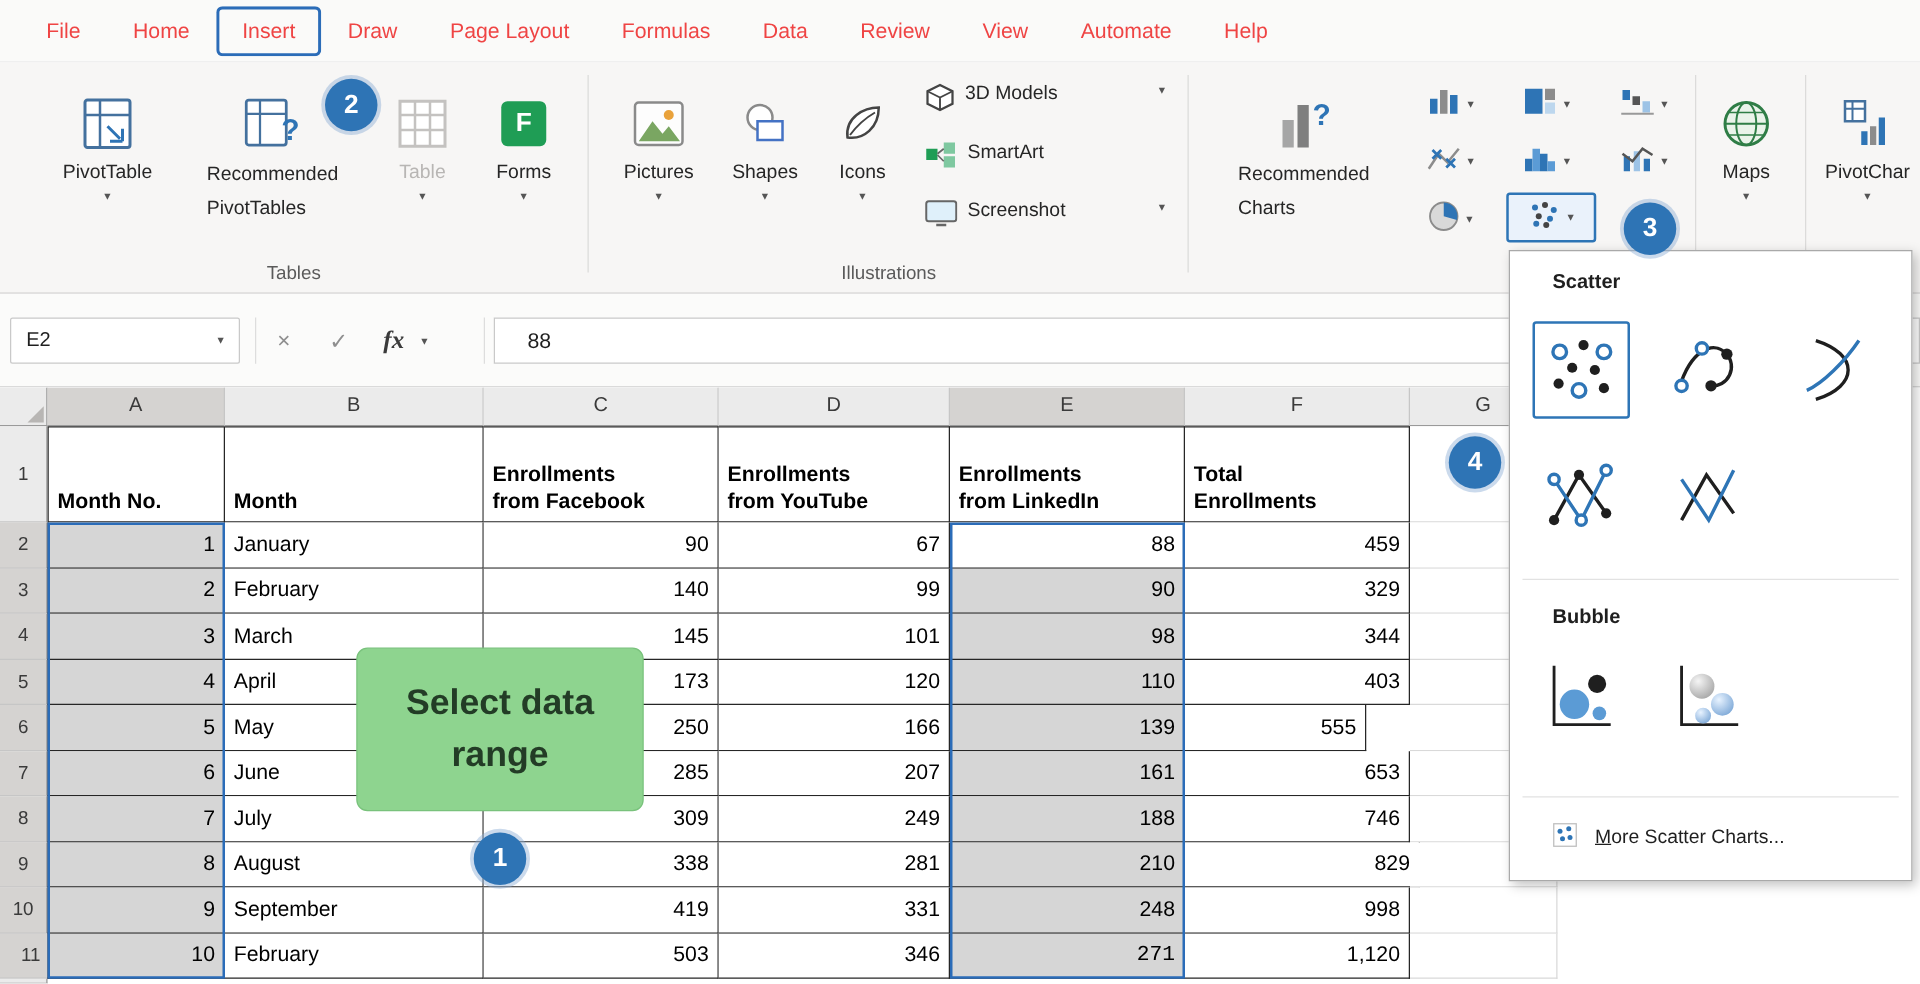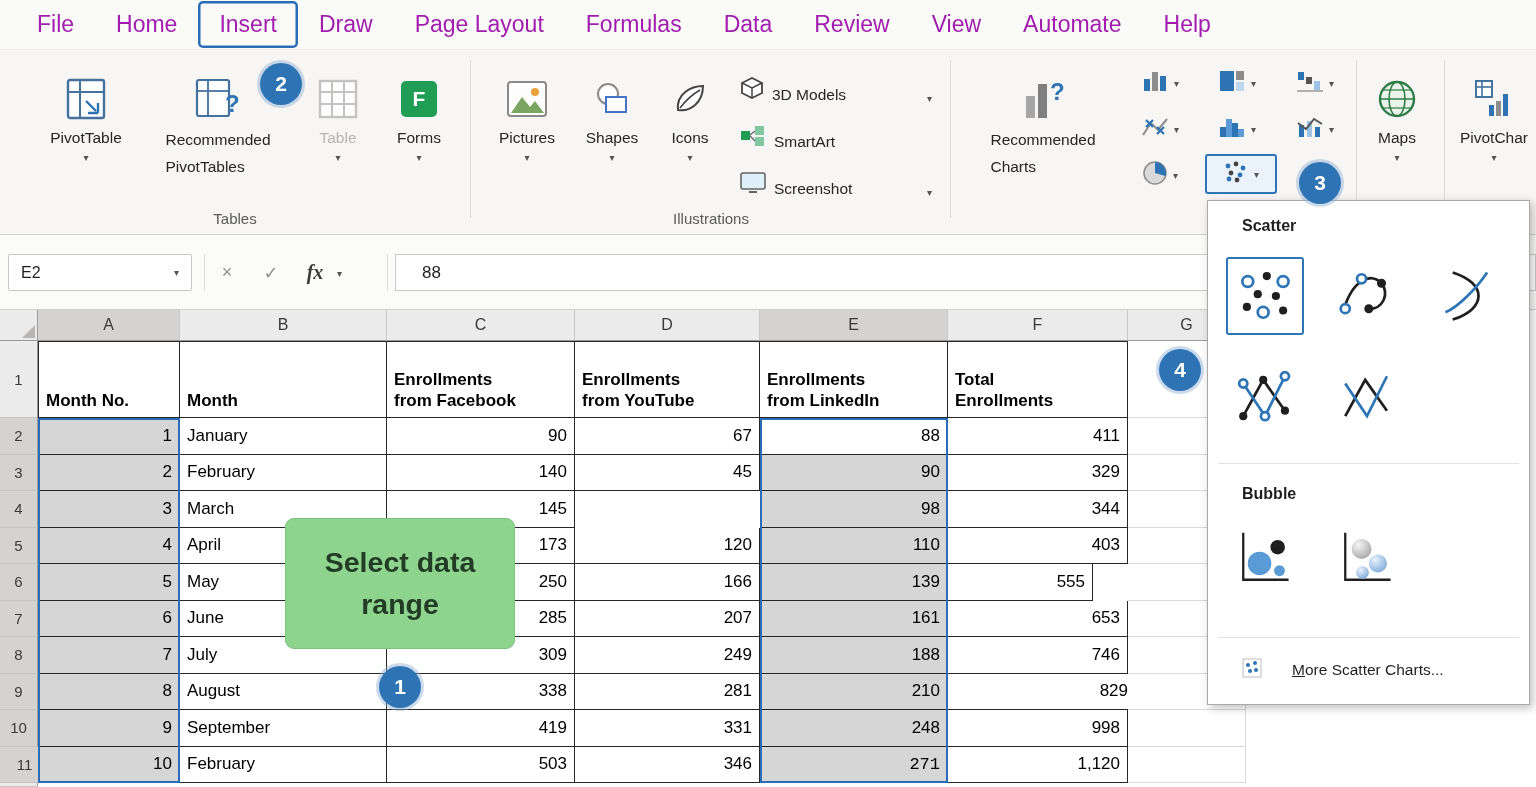--- a/index.html
+++ b/index.html
@@ -1,34 +1,34 @@
 <!DOCTYPE html>
 <html><head>
 <meta charset="utf-8">
 <style>
 *{margin:0;padding:0;box-sizing:border-box}
 html,body{width:1536px;height:787px;overflow:hidden}
 body{position:relative;font-family:"Liberation Sans",sans-serif;background:#fff;color:#1f1f1f}
 
 
 .tabbar{position:absolute;top:0;left:0;right:0;height:50px;background:#fafaf9;border-bottom:1px solid #ececec;display:flex;align-items:center;padding-left:16px}
-.tab{padding:10px 21px;font-size:23px;color:#a21caf;white-space:nowrap}
+.tab{padding:10px 21px;font-size:17px;color:#ef4444;white-space:nowrap}
 .tab.active{box-shadow:inset 0 0 0 2.5px #2b6cb8;border-radius:5px}
 
 
 .ribbon{position:absolute;top:50px;left:0;right:0;height:185px;background:#f7f6f5;border-bottom:1px solid #d0cece}
 .bigbtn{position:absolute;top:22px;display:flex;flex-direction:column;align-items:center;font-size:15.5px;color:#262626}
 .bigbtn .ic{height:54px;display:flex;align-items:center;justify-content:center}
 .lbl{line-height:1.6;white-space:nowrap}
 .lbl2{white-space:pre-line;line-height:1.75}
 .chev{font-size:10px;color:#555;margin-top:2px;line-height:1}
 .dis{color:#b8b6b4}
 .vsep{position:absolute;top:10px;height:158px;width:1px;background:#dcdbda}
 .grouplabel{position:absolute;top:160px;font-size:15px;color:#5a5a5a;text-align:center}
-.stackrow{position:absolute;height:38px;display:flex;align-items:flex-end;gap:8px;font-size:15.5px;color:#262626}
+.stackrow{position:absolute;height:38px;display:flex;align-items:flex-start;gap:8px;font-size:15.5px;color:#262626}
 .stackrow .chev-r{margin-left:auto;font-size:10px;color:#555}
 .cbtn{position:absolute;width:64px;height:38px;display:flex;align-items:center;justify-content:center;gap:5px}
 .cbtn.hl{border:2px solid #2e75b6;border-radius:3px;background:#eaf2fb;width:72px;height:40px}
 .formsic{width:36px;height:36px;border-radius:5px;background:#1f9d55;display:flex;align-items:center;justify-content:center;color:#fff;font-weight:bold;font-size:21px}
 
 
 .fxbar{position:absolute;top:235px;left:0;right:0;height:75px;background:#fbfbfa;border-bottom:1px solid #cfcfcf}
 .namebox{position:absolute;left:8px;top:19px;width:184px;height:37px;background:#fff;border:1px solid #c9c9c9;border-radius:2px;display:flex;align-items:center;padding:0 12px;font-size:16px}
 .namebox .chev{margin-left:auto;margin-top:0}
 .fxbtns{position:absolute;left:204px;top:19px;width:184px;height:37px;display:flex;align-items:center;border-left:1px solid #dddddd;border-right:1px solid #dddddd}
@@ -57,21 +57,21 @@
 
 #callout{position:absolute;left:285px;top:518px;width:230px;height:131px;background:#8ed48f;border:1px solid #79c27c;border-radius:9px;display:flex;align-items:center;justify-content:center;text-align:center;font-weight:bold;font-size:28.5px;color:#233c26;white-space:pre-line;line-height:1.45;z-index:10}
 .badge{position:absolute;width:42px;height:42px;border-radius:50%;background:#2e74b5;color:#fff;font-size:21px;font-weight:bold;display:flex;align-items:center;justify-content:center;z-index:40;box-shadow:0 0 0 3px rgba(139,174,212,.45)}
 
 
 #scatter-panel{position:absolute;left:1207px;top:200px;width:323px;height:505px;background:#fff;border:1px solid #a9a9a9;box-shadow:3px 3px 9px rgba(0,0,0,.25);z-index:20}
 .ptitle{position:absolute;left:34px;font-size:16px;font-weight:bold;color:#1f1f1f}
 .opt{position:absolute;width:78px;height:78px;border:2px solid transparent;border-radius:3px;display:flex;align-items:center;justify-content:center}
 .opt.selected{border-color:#2e75b6}
 .pdiv{position:absolute;left:10px;right:10px;height:1px;background:#e2e2e2}
-.more{position:absolute;left:12px;right:12px;top:448px;height:42px;display:flex;align-items:center;gap:30px;padding-left:22px;font-size:15.5px;color:#1f1f1f}
+.more{position:absolute;left:12px;right:12px;top:448px;height:42px;display:flex;align-items:center;gap:14px;padding-left:22px;font-size:15.5px;color:#1f1f1f}
 .u{text-decoration:underline}
 </style>
 </head>
 <body>
 
 <div class="tabbar">
     <div class="tab">File</div>
     <div class="tab">Home</div>
     <div class="tab active">Insert</div>
     <div class="tab">Draw</div>
@@ -373,32 +373,33 @@
     <div class="cell hcell btop" style="left: 760px; top: 31px; width: 188px; height: 77px;">Enrollments
 from LinkedIn</div>
     <div class="cell hcell btop" style="left: 948px; top: 31px; width: 180px; height: 77px;">Total
 Enrollments</div>
     <div class="cell gcell" style="left: 1128px; top: 31px; width: 118px; height: 77px;"></div>
     <div class="cell tnum bleft selfill" style="left: 38px; top: 108px; width: 142px; height: 36.5px;">1</div>
     <div class="cell tleft" style="left: 180px; top: 108px; width: 207px; height: 36.5px;">January</div>
     <div class="cell tnum" style="left: 387px; top: 108px; width: 188px; height: 36.5px;">90</div>
     <div class="cell tnum" style="left: 575px; top: 108px; width: 185px; height: 36.5px;">67</div>
     <div class="cell tnum" style="left: 760px; top: 108px; width: 188px; height: 36.5px;">88</div>
-    <div class="cell tnum" style="left: 948px; top: 108px; width: 180px; height: 36.5px;">411</div>
+    <div class="cell tnum" style="left: 948px; top: 108px; width: 180px; height: 36.5px;">459</div>
     <div class="cell gcell" style="left: 1128px; top: 108px; width: 118px; height: 36.5px;"></div>
     <div class="cell tnum bleft selfill" style="left: 38px; top: 144.5px; width: 142px; height: 36.5px;">2</div>
     <div class="cell tleft" style="left: 180px; top: 144.5px; width: 207px; height: 36.5px;">February</div>
     <div class="cell tnum" style="left: 387px; top: 144.5px; width: 188px; height: 36.5px;">140</div>
-    <div class="cell tnum" style="left: 575px; top: 144.5px; width: 185px; height: 36.5px;">45</div>
+    <div class="cell tnum" style="left: 575px; top: 144.5px; width: 185px; height: 36.5px;">99</div>
     <div class="cell tnum selfill" style="left: 760px; top: 144.5px; width: 188px; height: 36.5px;">90</div>
     <div class="cell tnum" style="left: 948px; top: 144.5px; width: 180px; height: 36.5px;">329</div>
     <div class="cell gcell" style="left: 1128px; top: 144.5px; width: 118px; height: 36.5px;"></div>
     <div class="cell tnum bleft selfill" style="left: 38px; top: 181px; width: 142px; height: 36.5px;">3</div>
     <div class="cell tleft" style="left: 180px; top: 181px; width: 207px; height: 36.5px;">March</div>
     <div class="cell tnum" style="left: 387px; top: 181px; width: 188px; height: 36.5px;">145</div>
+    <div class="cell tnum" style="left: 575px; top: 181px; width: 185px; height: 36.5px;">101</div>
     <div class="cell tnum selfill" style="left: 760px; top: 181px; width: 188px; height: 36.5px;">98</div>
     <div class="cell tnum" style="left: 948px; top: 181px; width: 180px; height: 36.5px;">344</div>
     <div class="cell gcell" style="left: 1128px; top: 181px; width: 118px; height: 36.5px;"></div>
     <div class="cell tnum bleft selfill" style="left: 38px; top: 217.5px; width: 142px; height: 36.5px;">4</div>
     <div class="cell tleft" style="left: 180px; top: 217.5px; width: 207px; height: 36.5px;">April</div>
     <div class="cell tnum" style="left: 387px; top: 217.5px; width: 188px; height: 36.5px;">173</div>
     <div class="cell tnum" style="left: 575px; top: 217.5px; width: 185px; height: 36.5px;">120</div>
     <div class="cell tnum selfill" style="left: 760px; top: 217.5px; width: 188px; height: 36.5px;">110</div>
     <div class="cell tnum" style="left: 948px; top: 217.5px; width: 180px; height: 36.5px;">403</div>
     <div class="cell gcell" style="left: 1128px; top: 217.5px; width: 118px; height: 36.5px;"></div>

